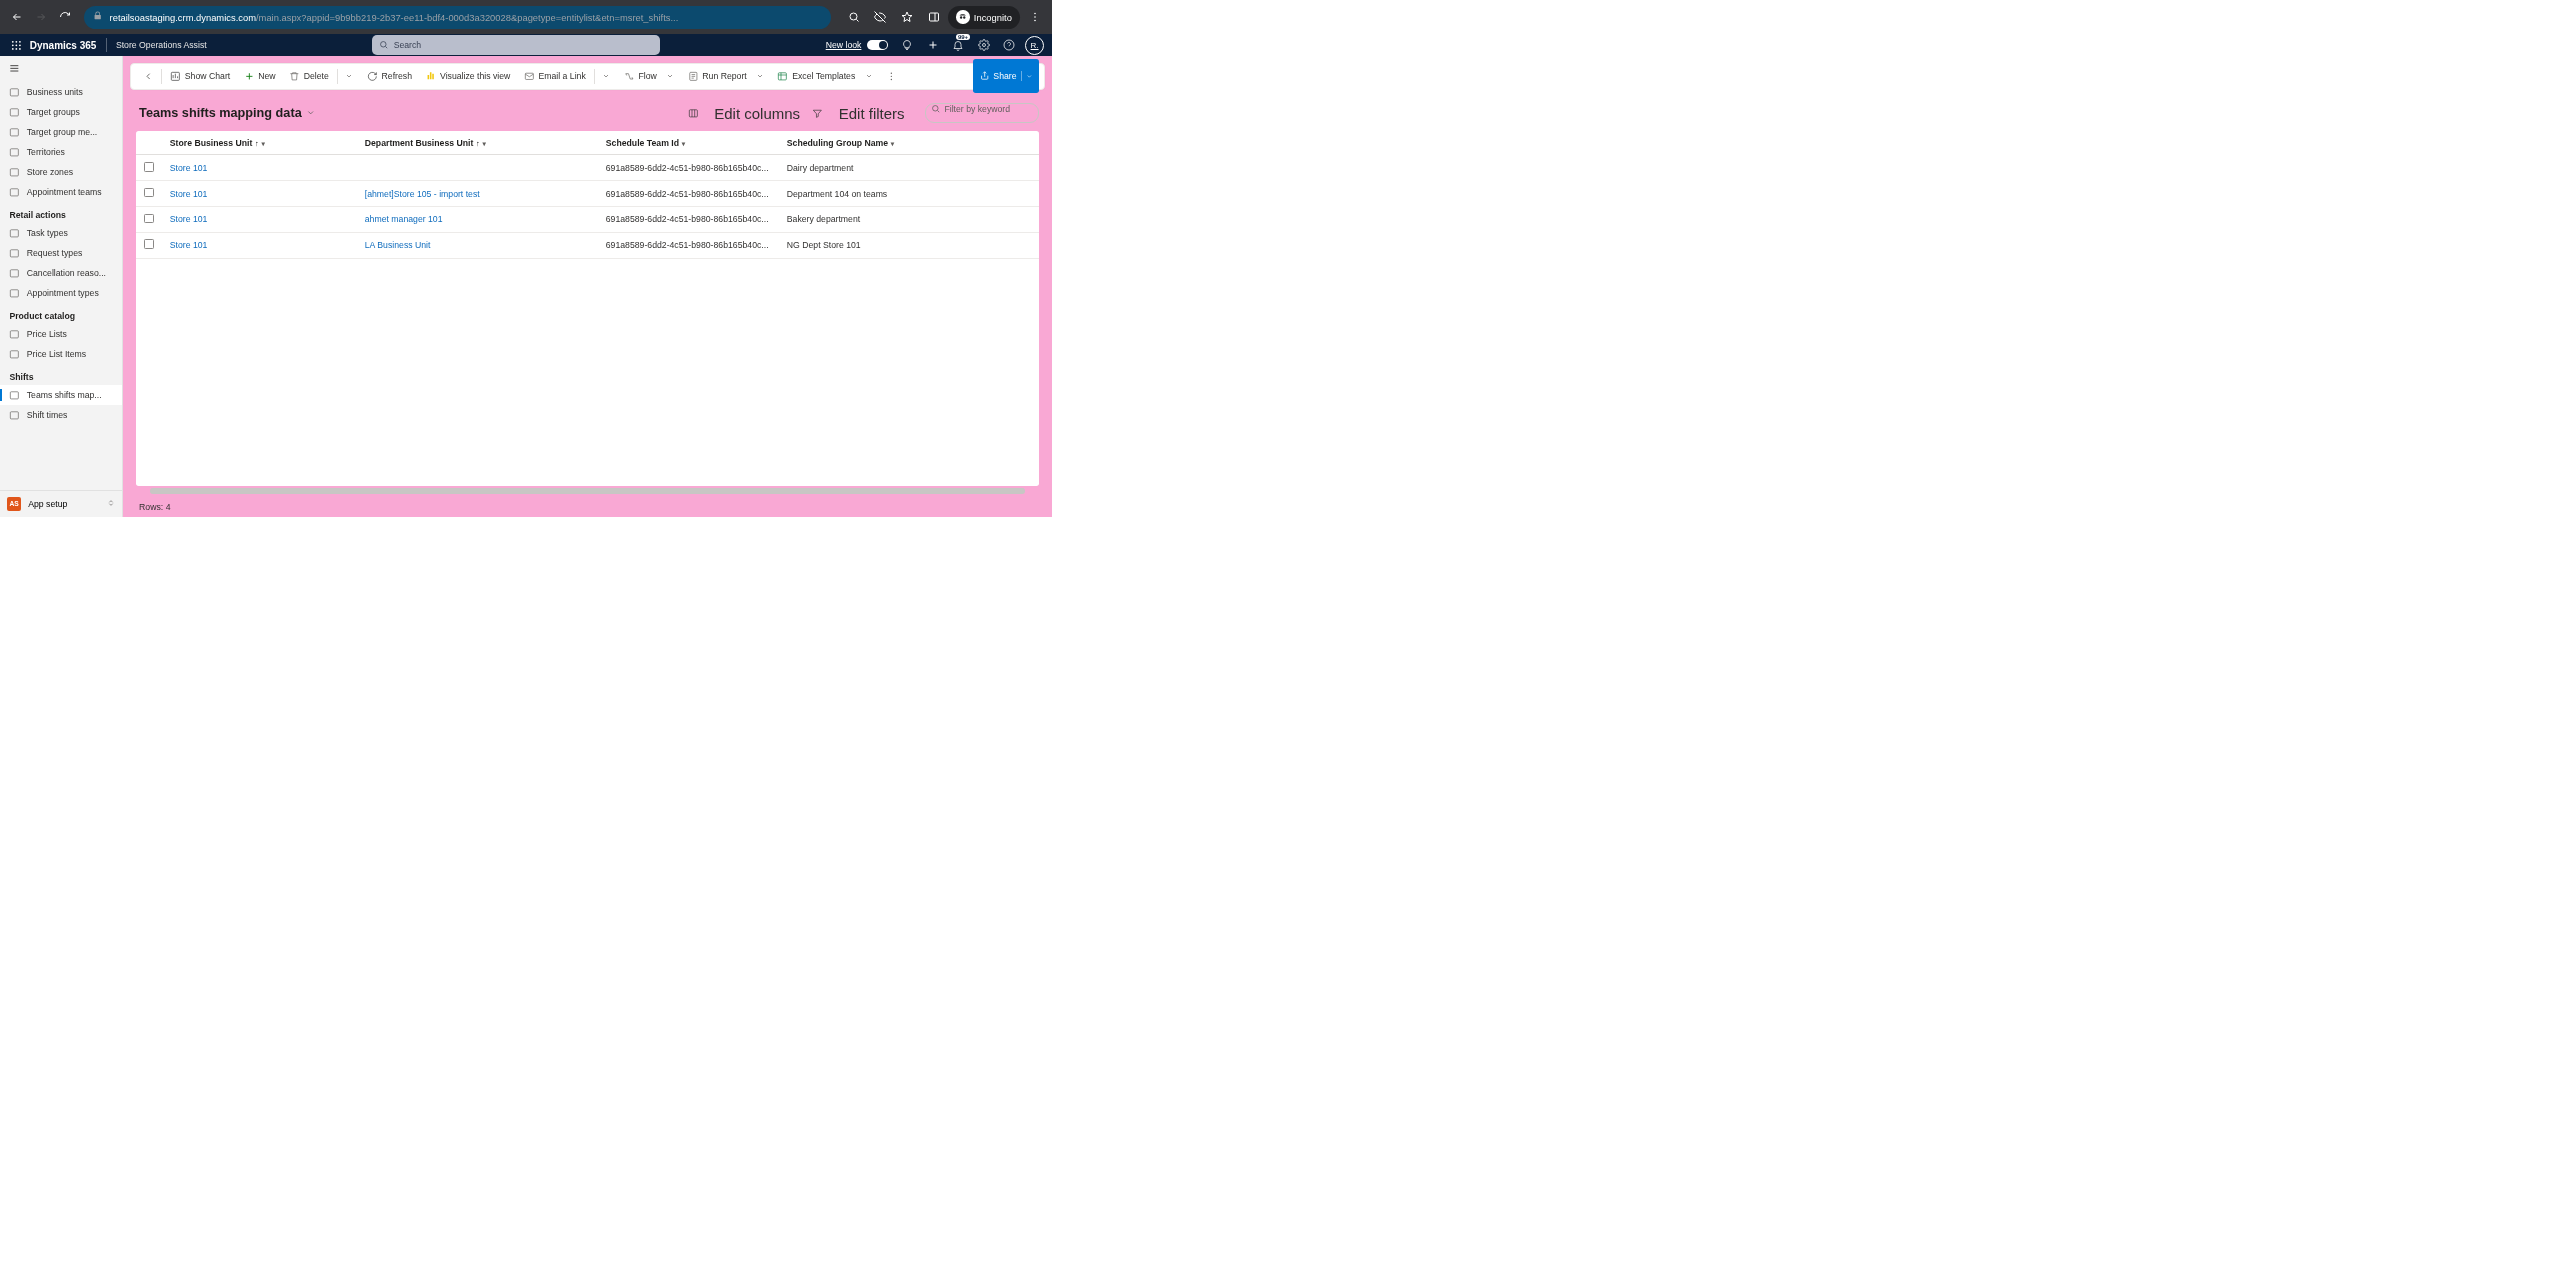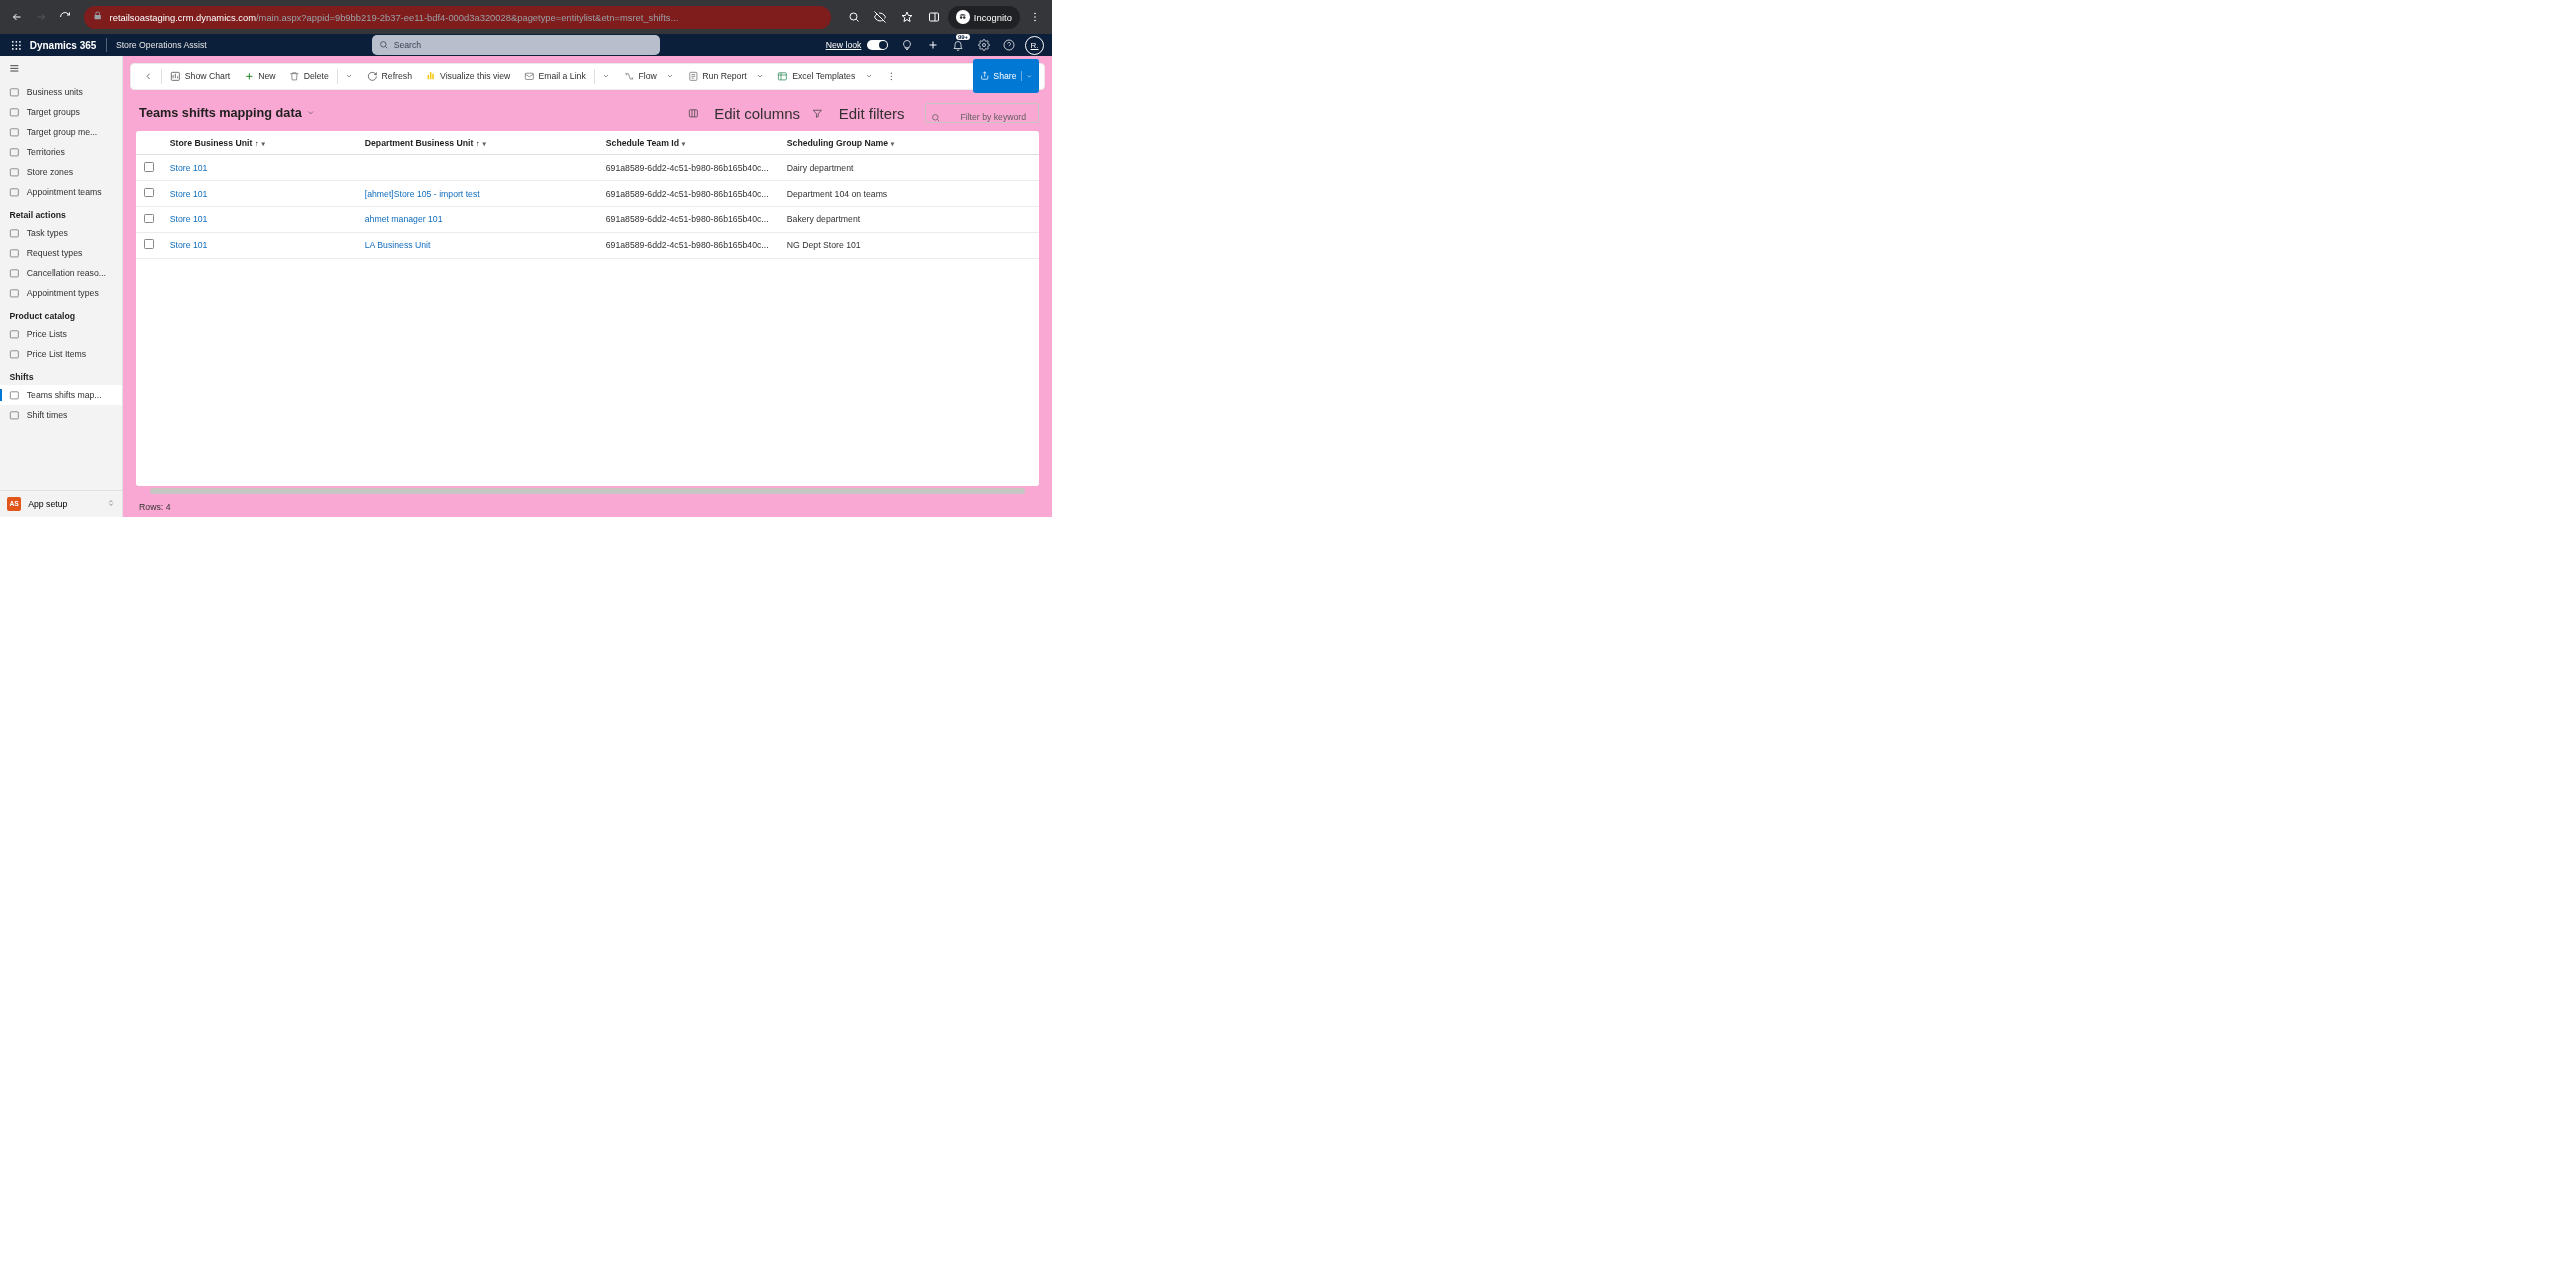--- a/index.html
+++ b/index.html
@@ -2,21 +2,21 @@
 <html style="font-size:10.7px"><head>
 <meta charset="utf-8">
 <style>
 * { margin: 0; padding: 0; box-sizing: border-box; font-family: "Segoe UI", -apple-system, sans-serif; }
 body { background: #fff; width: 1052px; height: 525px; overflow: hidden; }
 
 
 .browser-chrome { background: #35363a; height: 34px; display: flex; align-items: center; padding: 0 5.4px; color: #fff; }
 .browser-chrome .nav-btn { width: 24px; height: 24px; display: flex; align-items: center; justify-content: center; cursor: pointer; border-radius: 50%; }
 .browser-chrome .nav-btn.disabled { opacity: .4; cursor: default; }
-.browser-chrome .url-bar { flex: 1; background: #7f1d1d; border-radius: 13.4px; height: 23px; margin: 0 6.7px; display: flex; align-items: center; padding: 0 9.4px; color: #9aa0a6; font-size: 9.4px; overflow: hidden; white-space: nowrap; }
+.browser-chrome .url-bar { flex: 1; background: #0c4a6e; border-radius: 13.4px; height: 23px; margin: 0 6.7px; display: flex; align-items: center; padding: 0 9.4px; color: #9aa0a6; font-size: 9.4px; overflow: hidden; white-space: nowrap; }
 .browser-chrome .url-bar .lock { margin-right: 6.7px; }
 .browser-chrome .url-bar .host { color: #fff; }
 .browser-chrome .url-bar .path { color: #9aa0a6; }
 .browser-right { display: flex; align-items: center; gap: 2.7px; margin-left: 4px; }
 .browser-right .binc { display: flex; align-items: center; gap: 4px; background: #202124; border-radius: 13.4px; height: 23px; padding: 0 8px; font-size: 9.4px; }
 .browser-right .incognito-icon { width: 13.4px; height: 13.4px; background: #fff; border-radius: 50%; display: flex; align-items: center; justify-content: center; color: #202124; font-size: 8px; }
 
 
 .dyn-top { background: #0b1f3a; height: 22px; display: flex; align-items: center; color: #fff; padding: 0 6.7px; }
 .app-launcher { width: 19px; height: 19px; display: flex; align-items: center; justify-content: center; cursor: pointer; margin-right: 4px; }
@@ -57,21 +57,21 @@
 .cmd-icon { width: 10.7px; height: 10.7px; display: flex; align-items: center; justify-content: center; }
 .cmd-right { margin-left: auto; display: flex; align-items: center; }
 .share-btn { background: #0078d4; color: #fff; border-radius: 2.7px; height: 34px; display: flex; align-items: center; gap: 4px; padding: 0 6.7px; font-size: 8.7px; cursor: pointer; }
 .share-btn .caret-w { border-left: 0.7px solid rgba(255,255,255,.4); padding-left: 4px; }
 
 
 .view-header { display: flex; align-items: center; margin: 13.4px 6.7px 8px 9.4px; }
 .view-title { font-size: 12.7px; font-weight: 600; color: #201f1e; display: flex; align-items: center; gap: 4px; }
 .view-actions { margin-left: auto; display: flex; align-items: center; gap: 12px; }
 .vact { display: flex; align-items: center; gap: 16px; font-size: 15px; color: #323130; cursor: pointer; }
-.filter-box { border: 0.7px solid #c8c6c4; border-radius: 2px; height: 20px; width: 114px; display: flex; align-items: flex-end; padding: 0 5.4px; font-size: 8.7px; color: #605e5c; gap: 20px; margin-left: 8px; }
+.filter-box { border: 0.7px solid #c8c6c4; border-radius: 9px; height: 20px; width: 114px; display: flex; align-items: flex-start; padding: 0 5.4px; font-size: 8.7px; color: #605e5c; gap: 4px; margin-left: 8px; }
 
 
 .grid-wrap { margin: 0 6.7px; background: #fff; border-radius: 2.7px; overflow: hidden; flex: 1; position: relative; }
 .grid { width: 100%; border-collapse: collapse; font-size: 8.7px; color: #323130; }
 .grid th { text-align: left; font-weight: 600; padding: 6.7px 8px; border-bottom: 0.7px solid #e1dfdd; color: #201f1e; white-space: nowrap; }
 .grid td { padding: 6.7px 8px; border-bottom: 0.7px solid #edebe9; }
 .grid td.link { color: #0f6cbd; cursor: pointer; }
 .chk { width: 20px; }
 .chk-box { width: 9.4px; height: 9.4px; border: 0.7px solid #8a8886; border-radius: 1.3px; display: inline-block; }
 .sort-up { font-size: 7.4px; margin-left: 2.7px; }

